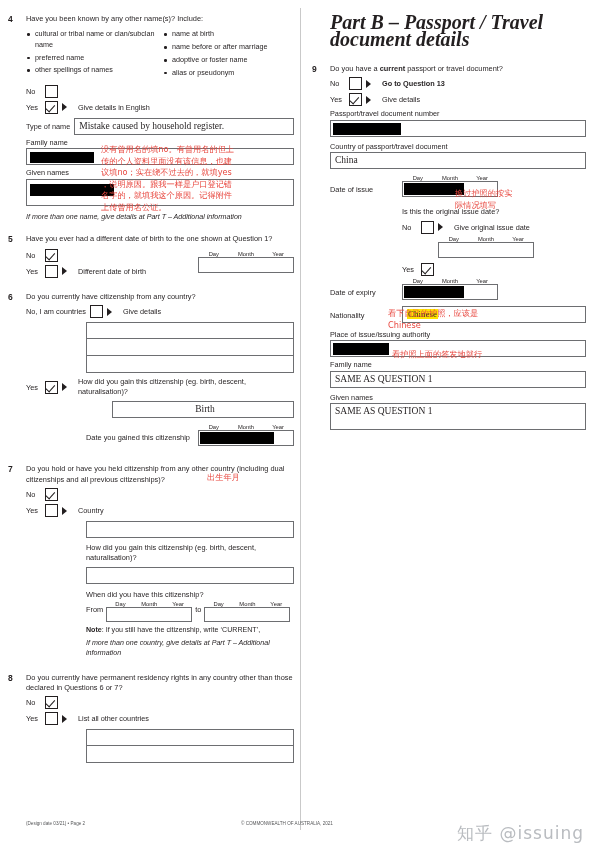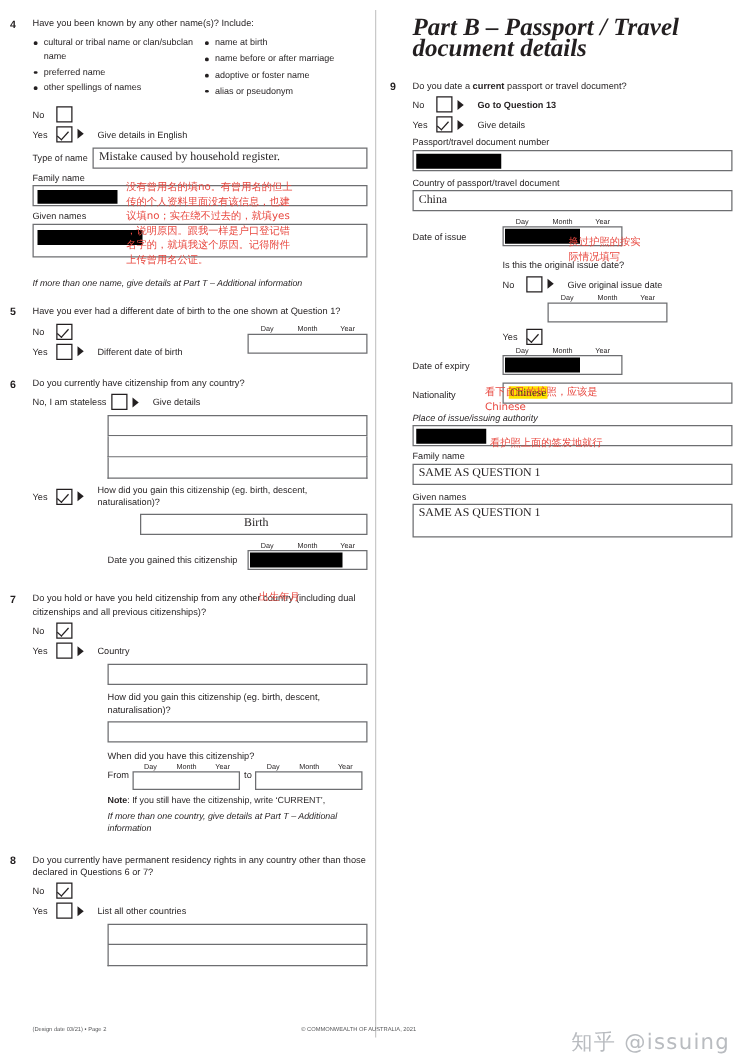--- a/index.html
+++ b/index.html
@@ -170,21 +170,21 @@
       <div class="lbl">Family name</div>
       <div class="fbox h1" style="position:relative;">
         <div class="redact" style="left:3px;top:3px;width:64px;height:11px;"></div>
       </div>
 
       <div class="lbl">Given names</div>
       <div class="fbox h2" style="position:relative;">
         <div class="redact" style="left:3px;top:4px;width:84px;height:12px;"></div>
       </div>
 
-      <div class="small ital" style="margin-top:17px;">If more than one name, give details at Part T – Additional information</div>
+      <div class="small ital" style="margin-top:7px;">If more than one name, give details at Part T – Additional information</div>
     </div>
 
     <div class="q" style="margin-top:12px;">
       <div class="qnum">5</div>
       <div class="qtext">Have you ever had a different date of birth to the one shown at Question 1?</div>
 
       <div style="position:relative;">
         <div class="cbrow" style="margin-top:4px;">
           <span class="cblabel">No</span>
           <span class="cbox checked"></span>
@@ -204,21 +204,21 @@
           <div class="fbox"></div>
         </div>
       </div>
     </div>
 
     <div class="q" style="margin-top:14px;">
       <div class="qnum">6</div>
       <div class="qtext">Do you currently have citizenship from any country?</div>
 
       <div class="cbrow" style="margin-top:3px;">
-        <span class="cblabel wide">No, I am stateless</span>
+        <span class="cblabel wide">No, I am countries</span>
         <span class="cbox"></span>
         <span class="arrow"></span>
         <span class="cbnote">Give details</span>
       </div>
 
       <div style="margin-left:60px;margin-top:4px;">
         <div class="fbox h1"></div>
         <div class="fbox h1" style="border-top:none;"></div>
         <div class="fbox h1" style="border-top:none;"></div>
       </div>
@@ -328,21 +328,21 @@
 
     <div class="anno" style="left:181px;top:472px;">出生年月</div>
   </div>
 
   <div class="col col-right">
 
     <div class="partB" style="margin-top:14px;">Part B – Passport / Travel document details</div>
 
     <div class="q" style="margin-top:16px;">
       <div class="qnum">9</div>
-      <div class="qtext"><span>Do you date a </span><b>current</b><span> passport or travel document?</span></div>
+      <div class="qtext"><span>Do you have a </span><b>current</b><span> passport or travel document?</span></div>
 
       <div class="cbrow" style="margin-top:3px;">
         <span class="cblabel">No</span>
         <span class="cbox"></span>
         <span class="arrow"></span>
         <span class="cbnote b">Go to Question 13</span>
       </div>
       <div class="cbrow">
         <span class="cblabel">Yes</span>
         <span class="cbox checked"></span>
@@ -411,21 +411,21 @@
         </div>
       </div>
 
       <div style="position:relative;height:18px;">
         <div class="qtext" style="position:absolute;left:0;top:5px;">Nationality</div>
         <div class="fbox h1" style="position:absolute;left:72px;right:0;">
           <div class="val" style="font-size:9px;"><span class="hl">Chinese</span></div>
         </div>
       </div>
 
-      <div class="lbl" style="margin-top:6px;font-style:italic;">Place of issue/issuing authority</div>
+      <div class="lbl" style="margin-top:6px;">Place of issue/issuing authority</div>
       <div class="fbox h1" style="position:relative;">
         <div class="redact" style="left:2px;top:2px;width:56px;height:12px;"></div>
       </div>
 
 
       <div class="lbl">Family name</div>
       <div class="fbox h1">
         <div class="val">SAME AS QUESTION 1</div>
       </div>
 

